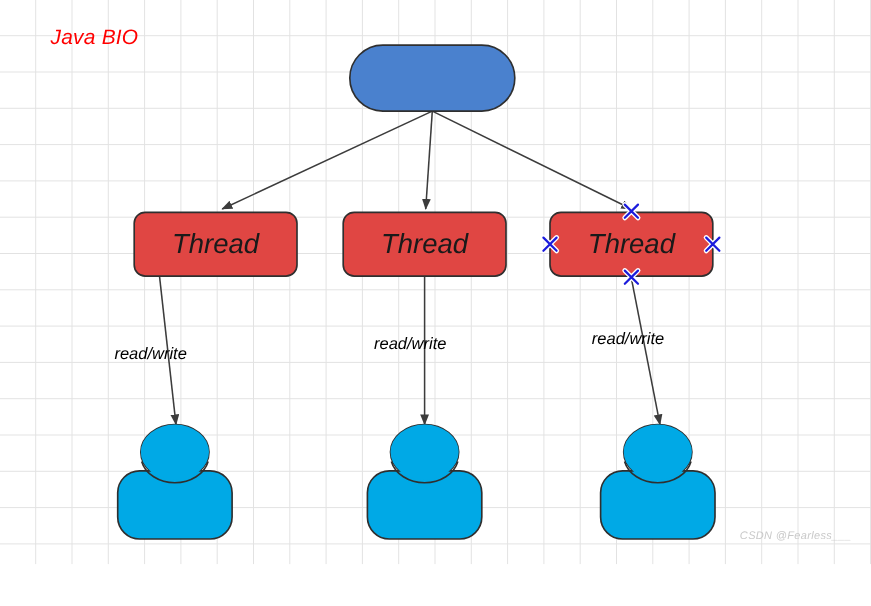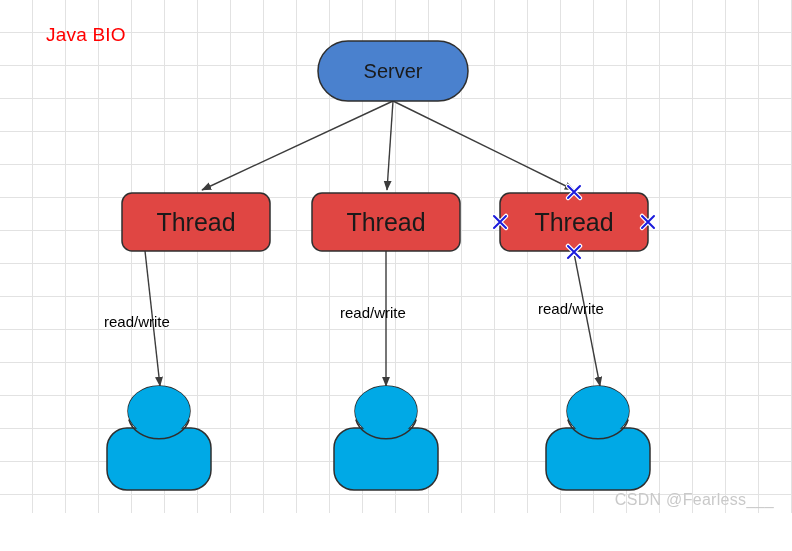--- a/index.html
+++ b/index.html
@@ -12,20 +12,21 @@
     width: 792px;
     height: 513px;
     background-color: #ffffff;
     background-image:
       linear-gradient(to right, #e2e2e2 1px, transparent 1px),
       linear-gradient(to bottom, #e2e2e2 1px, transparent 1px);
     background-size: 33px 33px;
     background-position: -1px -1px;
     overflow: hidden;
     font-family: "Liberation Sans", sans-serif;
+    font-style: italic;
   }
   #vector-layer {
     position: absolute;
     left: 0;
     top: 0;
     width: 792px;
     height: 551px;
     pointer-events: none;
   }
   .node-label {
@@ -65,23 +66,23 @@
     color: #000000;
     white-space: nowrap;
     pointer-events: none;
   }
   #edge-label-0 { left: 104px; top: 313px; }
   #edge-label-1 { left: 340px; top: 304px; }
   #edge-label-2 { left: 538px; top: 300px; }
   #watermark {
     position: absolute;
     right: 18px;
-    bottom: 4px;
+    bottom: 20px;
     font-family: "Liberation Sans", sans-serif;
-    font-size: 16px;
+    font-size: 10px;
     color: #c9c9c9;
     white-space: nowrap;
     letter-spacing: 0.3px;
   }
 </style>
 </head>
 <body>
 
 <div id="canvas">
 
@@ -162,21 +163,20 @@
     <g>
       <ellipse cx="598" cy="411" rx="31" ry="25" fill="#00a9e6" stroke="#2f2f2f" stroke-width="1.5"></ellipse>
       <rect x="546" y="428" width="104" height="62" rx="20" ry="20" fill="#00a9e6" stroke="#2f2f2f" stroke-width="1.5"></rect>
       <ellipse cx="598" cy="411" rx="31" ry="25" fill="#00a9e6" stroke="none"></ellipse>
       <path d="M 567.8 419.5 A 31 25 0 0 0 628.2 419.5" fill="none" stroke="#2f2f2f" stroke-width="1.5"></path>
     </g>
   </svg>
 
   <div id="title-label">Java BIO</div>
 
-  <div id="server-label" class="node-label">Server</div>
 
   <div id="thread-label-0" class="node-label thread-label">Thread</div>
   <div id="thread-label-1" class="node-label thread-label">Thread</div>
   <div id="thread-label-2" class="node-label thread-label">Thread</div>
 
   <div id="edge-label-0" class="edge-label">read/write</div>
   <div id="edge-label-1" class="edge-label">read/write</div>
   <div id="edge-label-2" class="edge-label">read/write</div>
 
   <div id="watermark">CSDN @Fearless___</div>

